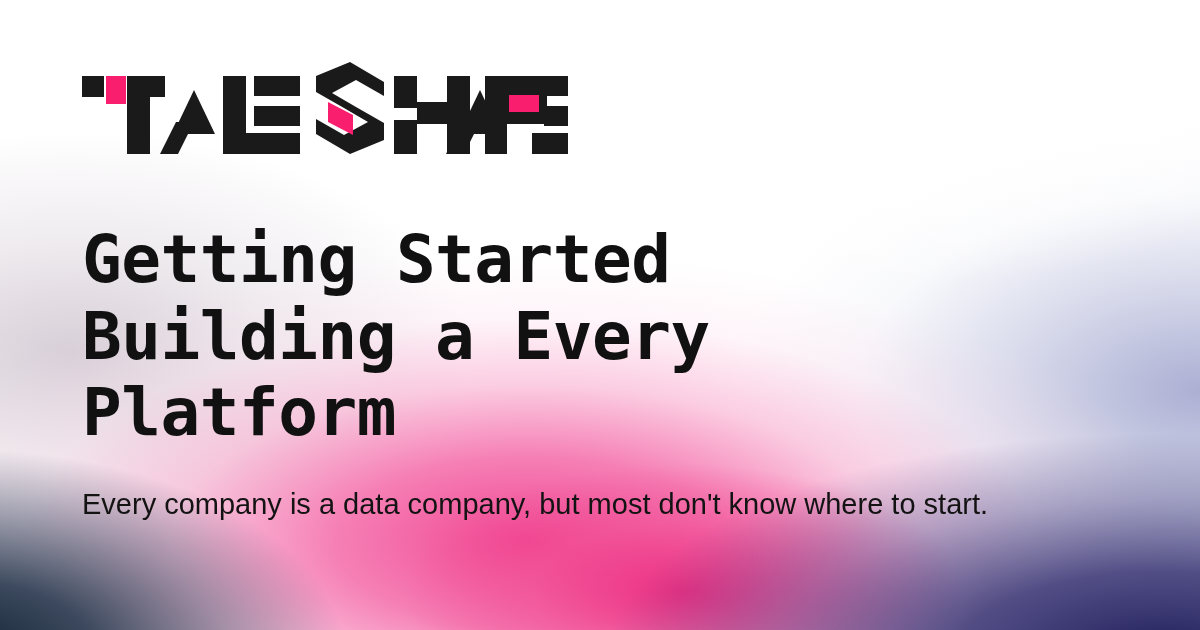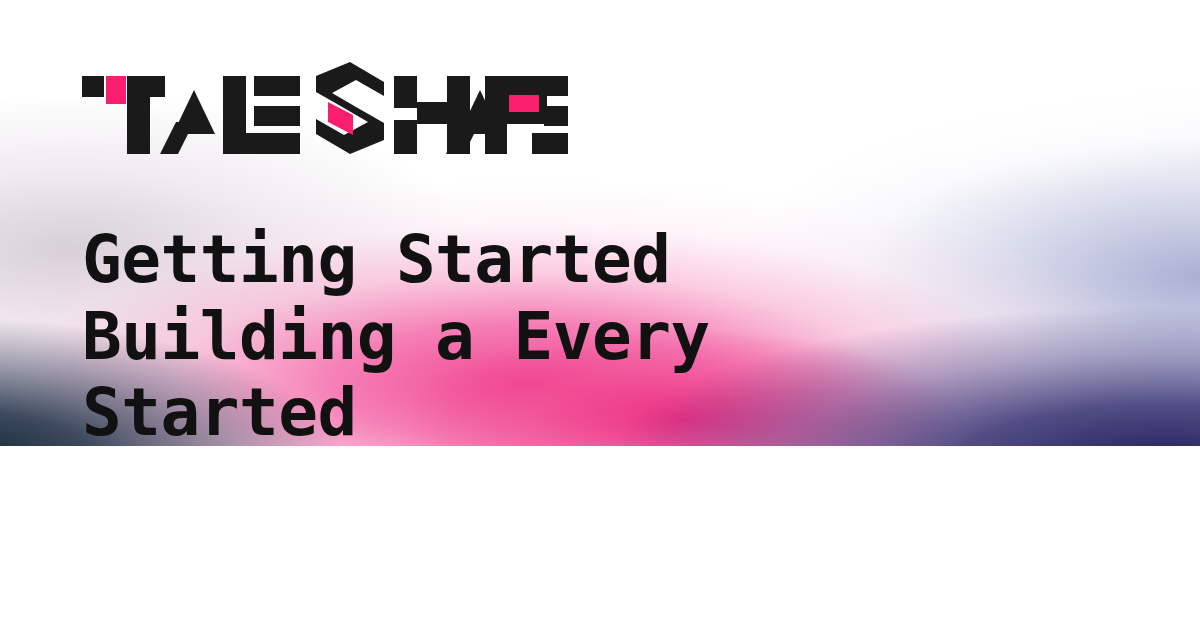--- a/index.html
+++ b/index.html
@@ -8,21 +8,21 @@
     padding: 0;
     background: #ffffff;
   }
   body {
     font-family: "Liberation Sans", sans-serif;
   }
 
   .og-card {
     position: relative;
     width: 1200px;
-    height: 446px;
+    height: 630px;
     overflow: hidden;
     background: #ffffff;
   }
 
   
   .bg-layer {
     position: absolute;
     inset: 0;
     pointer-events: none;
   }
@@ -211,18 +211,19 @@
       <g fill="#1a1a1a">
         <rect x="462" y="14" width="46" height="20"></rect>
         <rect x="462" y="44" width="46" height="20"></rect>
         <rect x="450" y="71" width="58" height="21"></rect>
       </g>
     </svg>
 
     <h1 class="headline">
       <span>Getting Started</span><br>
       <span>Building a Every</span><br>
-      <span>Started</span>
+      <span>Platform</span>
     </h1>
 
+    <p class="subtitle">Every company is a data company, but most don't know where to start.</p>
 
   </div>
 </div>
 
 </body></html>

